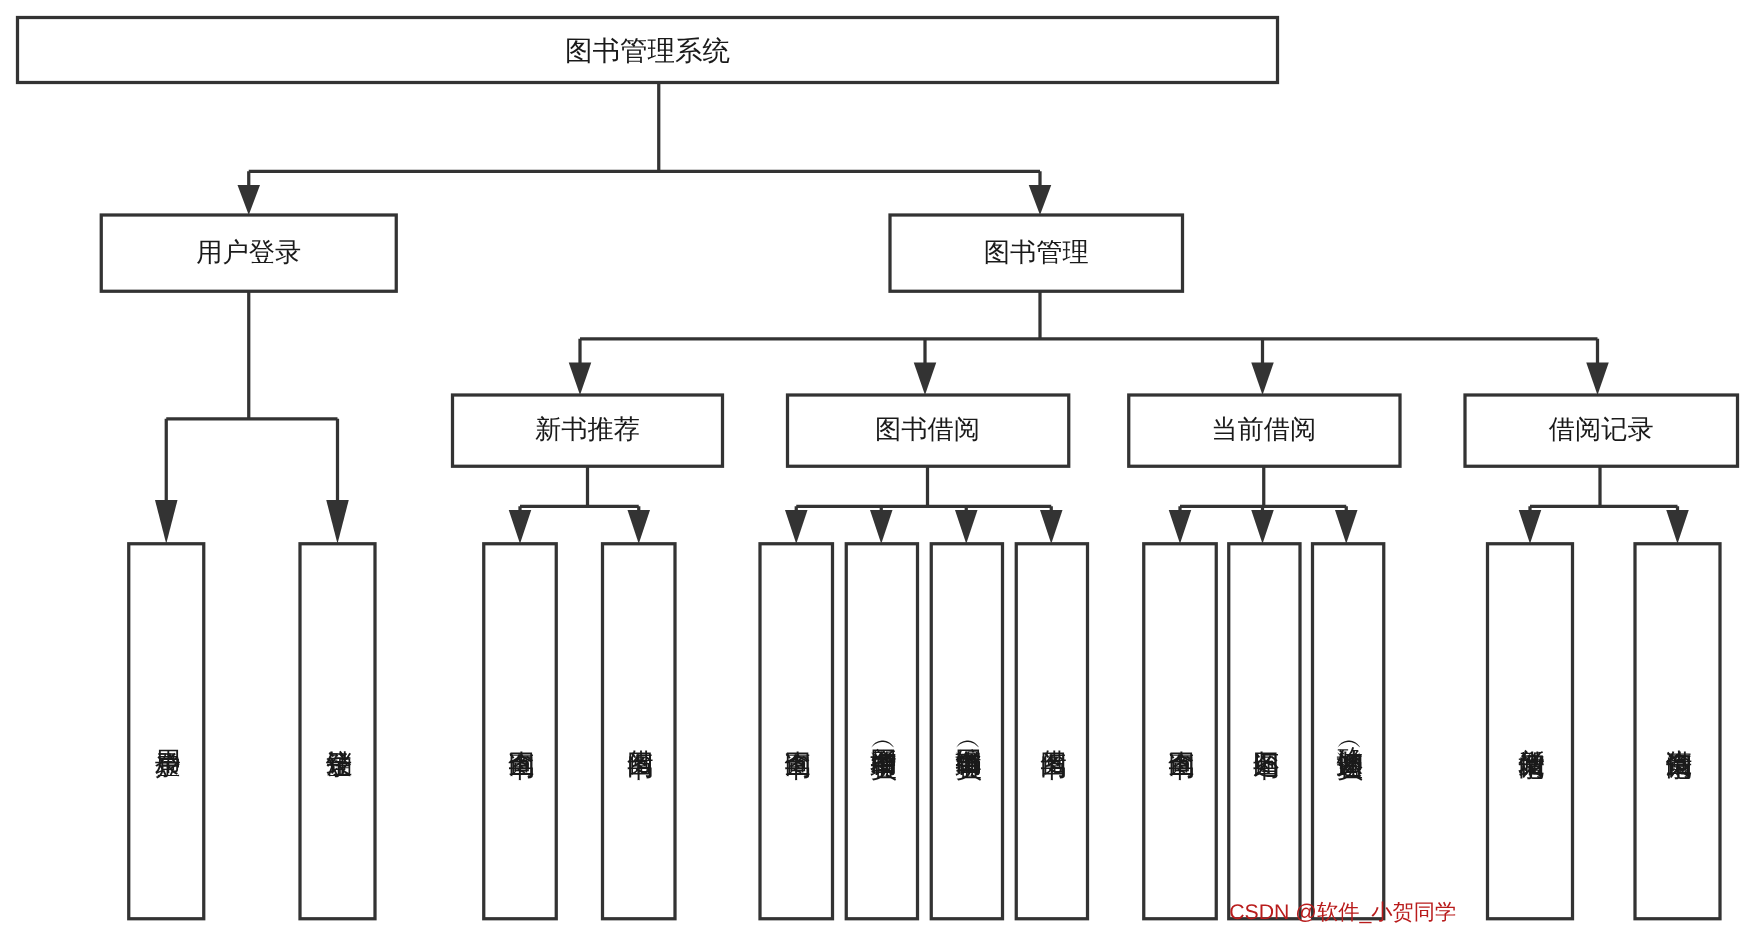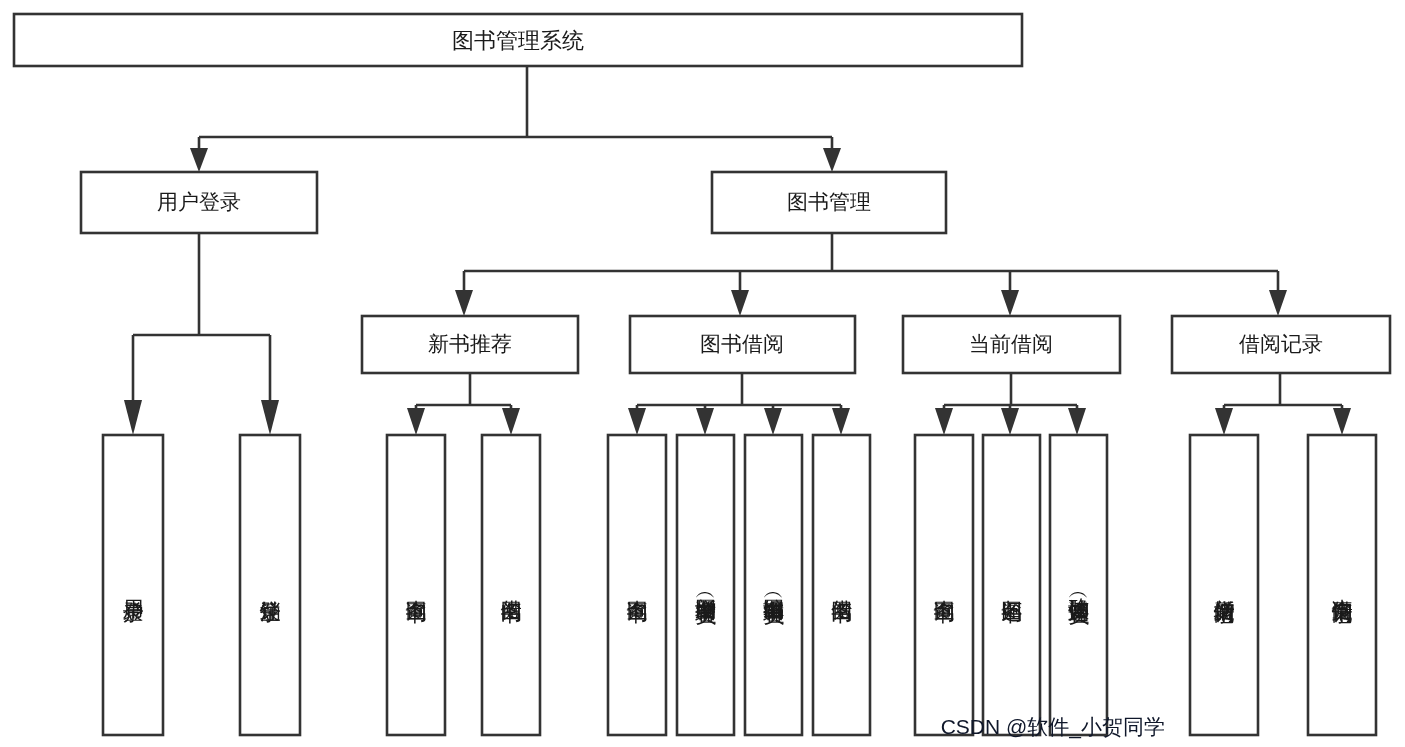--- a/index.html
+++ b/index.html
@@ -67,22 +67,22 @@
     align-items: center;
     justify-content: center;
     white-space: nowrap;
     pointer-events: none;
   }
   .watermark {
     position: absolute;
     right: 8px;
     bottom: 6px;
     font-family: "Liberation Sans", "DejaVu Sans", sans-serif;
-    font-size: 21px;
-    color: #0f172a;
+    font-size: 17px;
+    color: #b91c1c;
     white-space: nowrap;
   }
 </style>
 </head>
 <body>
 
 <div id="diagram-root">
 
   <svg class="diagram" viewBox="0 0 1405 747">
 

